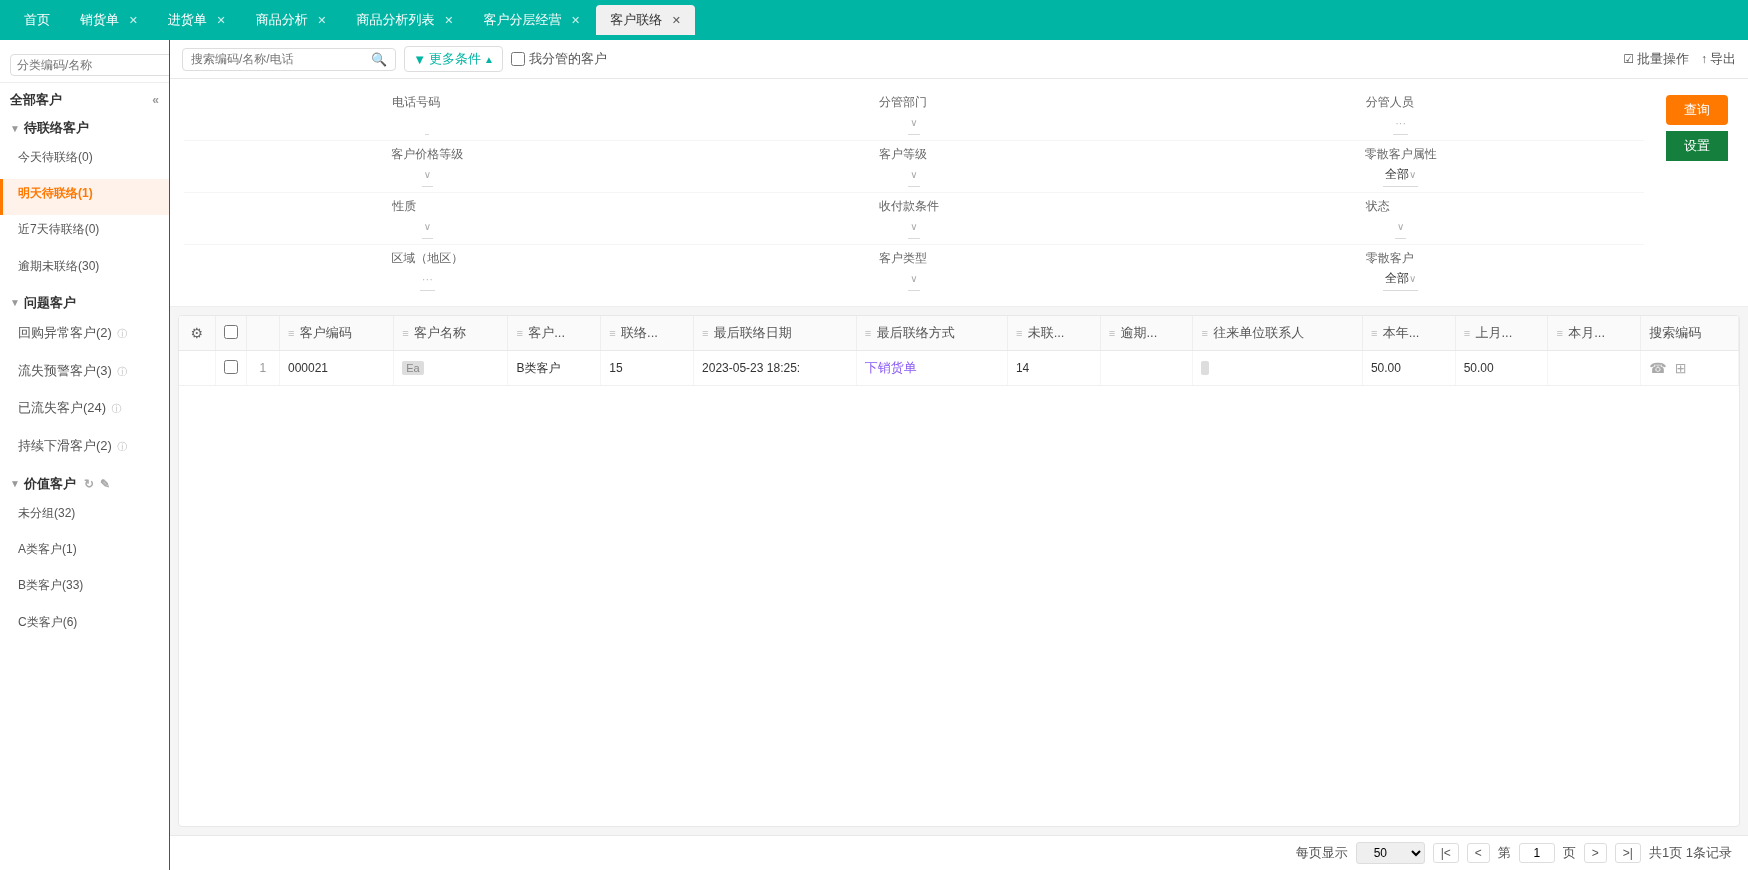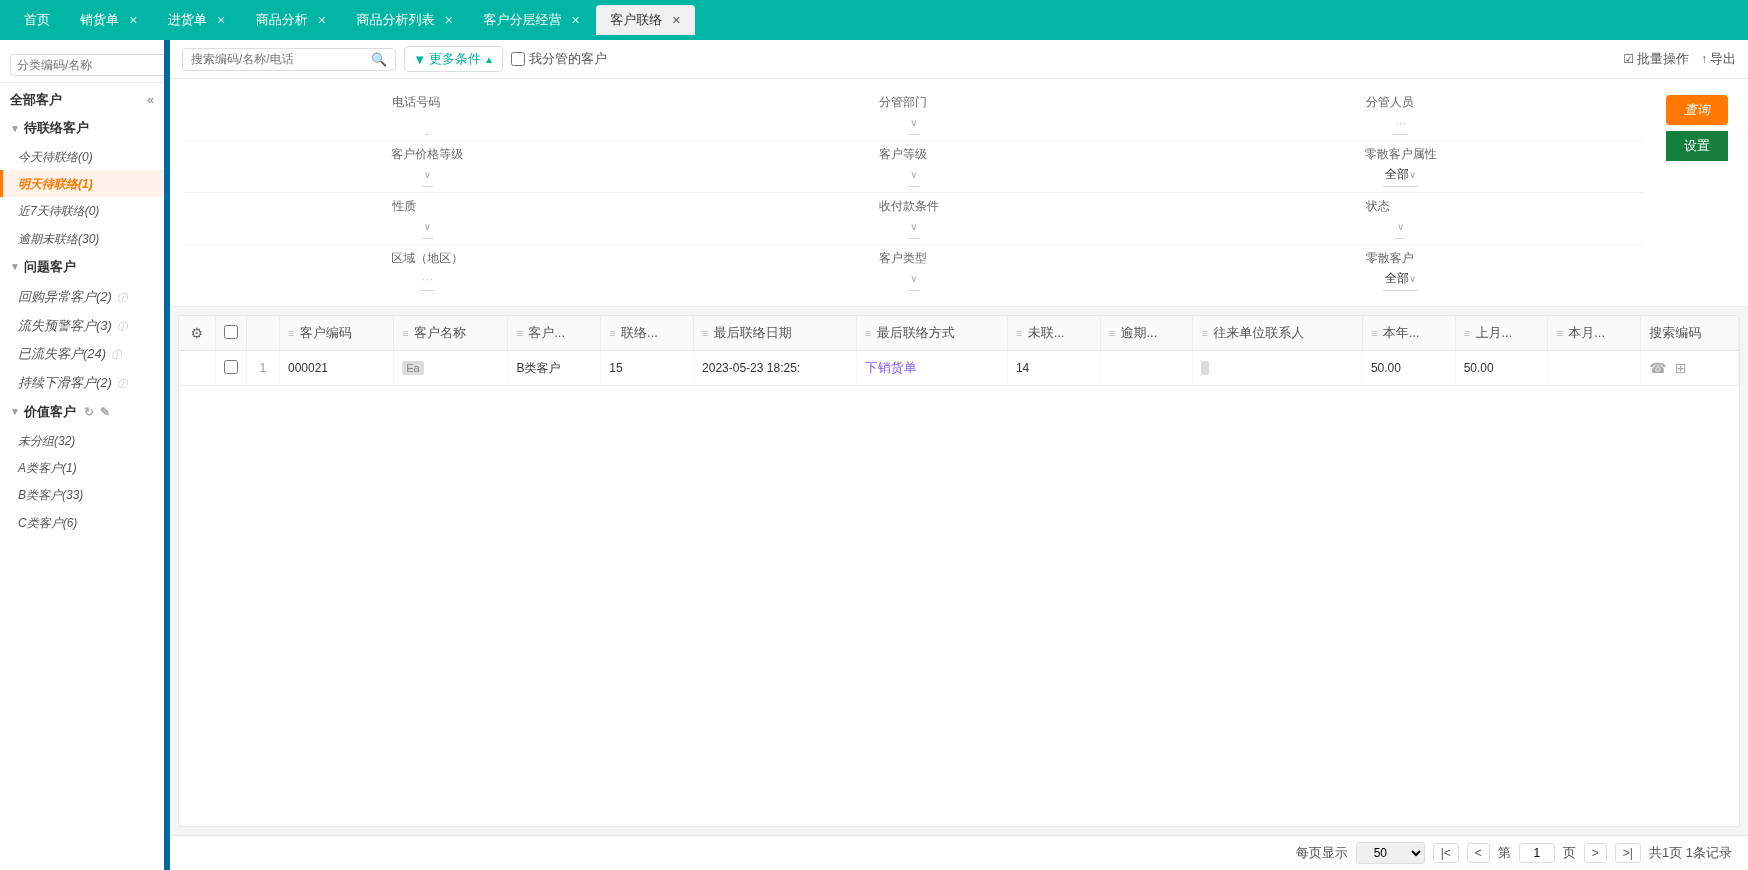--- a/index.html
+++ b/index.html
@@ -9,42 +9,42 @@
     .top-nav { background: #00b5a3; display: flex; align-items: center; height: 40px; padding: 0 10px; gap: 2px; }
     .nav-item { color: white; padding: 6px 14px; cursor: pointer; font-size: 13px; border-radius: 4px 4px 0 0; white-space: nowrap; }
     .nav-item.active { background: #f0f0f0; color: #333; }
     .nav-item .close-x { margin-left: 6px; font-size: 11px; opacity: 0.8; }
     .nav-home { color: white; padding: 6px 14px; cursor: pointer; font-size: 13px; }
 
     
     .main-layout { display: flex; height: calc(100vh - 40px); }
 
     
-    .sidebar { width: 170px; background: white; border-right: 6px solid #0369a1; overflow-y: auto; padding: 8px 0; flex-shrink: 0; }
+    .sidebar { width: 170px; background: white; border-right: 1px solid #0369a1; overflow-y: auto; padding: 8px 0; flex-shrink: 0; }
     .sidebar-search { display: flex; align-items: center; padding: 6px 10px; border-bottom: 1px solid #eee; }
     .sidebar-search input { border: 1px solid #ddd; border-radius: 4px; padding: 3px 6px; flex: 1; font-size: 12px; outline: none; }
     .sidebar-section-title { display: flex; align-items: center; justify-content: space-between; padding: 8px 10px 4px; font-weight: bold; color: #333; font-size: 13px; text-align: right; }
     .collapse-icon { font-size: 12px; color: #999; cursor: pointer; }
-    .sidebar-item { padding: 5px 12px 3px 18px; cursor: pointer; color: #555; font-size: 12px; line-height: 1.6; font-style: italic; }
+    .sidebar-item { padding: 5px 12px 12px 18px; cursor: pointer; color: #555; font-size: 12px; line-height: 1.6; }
     .sidebar-item.active { background: #fff2ea; color: #ff7800; font-weight: bold; border-left: 3px solid #ff7800; padding-left: 15px; }
     .sidebar-group-title { padding: 6px 10px; font-weight: bold; color: #333; font-size: 12px; display: flex; align-items: center; gap: 4px; }
 
     
     .content { flex: 1; display: flex; flex-direction: column; overflow: hidden; }
 
     
     .toolbar { background: white; padding: 6px 12px; display: flex; align-items: center; gap: 8px; border-bottom: 1px solid #e8e8e8; }
     .search-box { display: flex; align-items: center; border: 1px solid #ddd; border-radius: 4px; padding: 3px 8px; }
     .search-box input { border: none; outline: none; width: 180px; font-size: 12px; }
     .filter-btn { display: flex; align-items: center; gap: 3px; color: #00b5a3; cursor: pointer; font-size: 12px; border: 1px solid #ddd; padding: 3px 8px; border-radius: 4px; }
     .my-customer-check { display: flex; align-items: center; gap: 4px; font-size: 12px; color: #555; cursor: pointer; }
     .toolbar-right { margin-left: auto; display: flex; align-items: center; gap: 12px; }
     .bulk-btn { display: flex; align-items: center; gap: 3px; color: #555; cursor: pointer; font-size: 12px; }
     .export-btn { display: flex; align-items: center; gap: 3px; color: #555; cursor: pointer; font-size: 12px; }
-    .query-btn { background: #ff7800; color: white; border: none; padding: 6px 18px; border-radius: 4px; cursor: pointer; font-size: 13px; white-space: nowrap; font-style: italic; }
+    .query-btn { background: #ff7800; color: white; border: none; padding: 6px 18px; border-radius: 4px; cursor: pointer; font-size: 13px; white-space: nowrap; }
     .set-btn { background: #15803d; color: white; border: none; padding: 6px 18px; border-radius: 0; cursor: pointer; font-size: 13px; white-space: nowrap; }
 
     
     .table-area { flex: 1; overflow: auto; background: white; margin: 8px; border-radius: 4px; border: 1px solid #e8e8e8; }
     table { width: 100%; border-collapse: collapse; }
     thead tr { background: #fafafa; }
     th { padding: 8px 8px; text-align: left; font-weight: normal; color: #555; font-size: 12px; border-bottom: 1px solid #e8e8e8; white-space: nowrap; border-right: 1px solid #eee; position: sticky; top: 0; background: #fafafa; }
     td { padding: 8px 8px; border-bottom: 1px solid #f0f0f0; font-size: 12px; color: #333; white-space: nowrap; border-right: 1px solid #f5f5f5; }
     .th-icon { color: #bbb; margin-right: 2px; font-size: 11px; }
     .link-text { color: #8b5cf6; cursor: pointer; }

